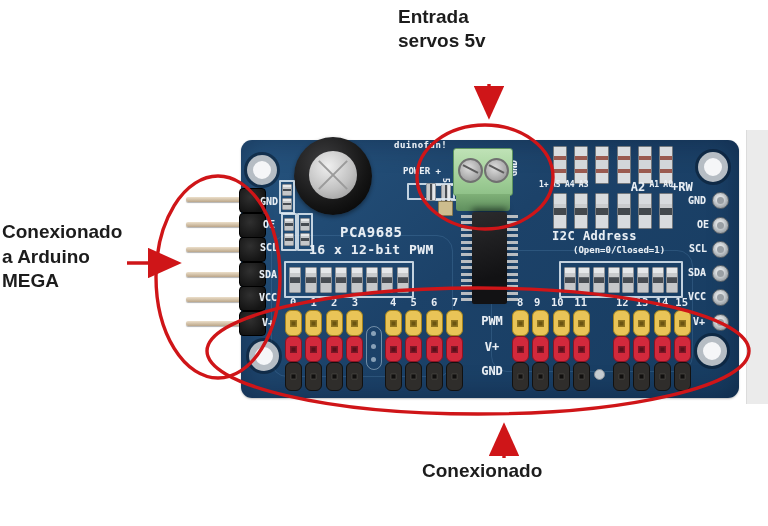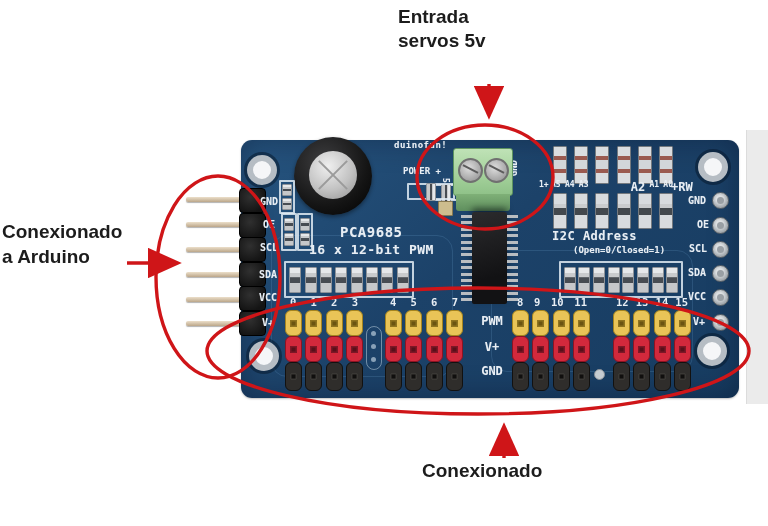--- a/index.html
+++ b/index.html
@@ -463,18 +463,19 @@
     <line x1="504" y1="458" x2="504" y2="429" stroke="#cf1518" stroke-width="3.4" marker-end="url(#ah)"></line>
   </svg>
 
   <div class="anno" id="anno-top">
     <div>Entrada</div>
     <div>servos 5v</div>
   </div>
   <div class="anno" id="anno-left">
     <div>Conexionado</div>
     <div>a Arduino</div>
+    <div>MEGA</div>
   </div>
   <div class="anno" id="anno-bottom">
     <div>Conexionado</div>
   </div>
 
 </div>
 
 </body></html>

